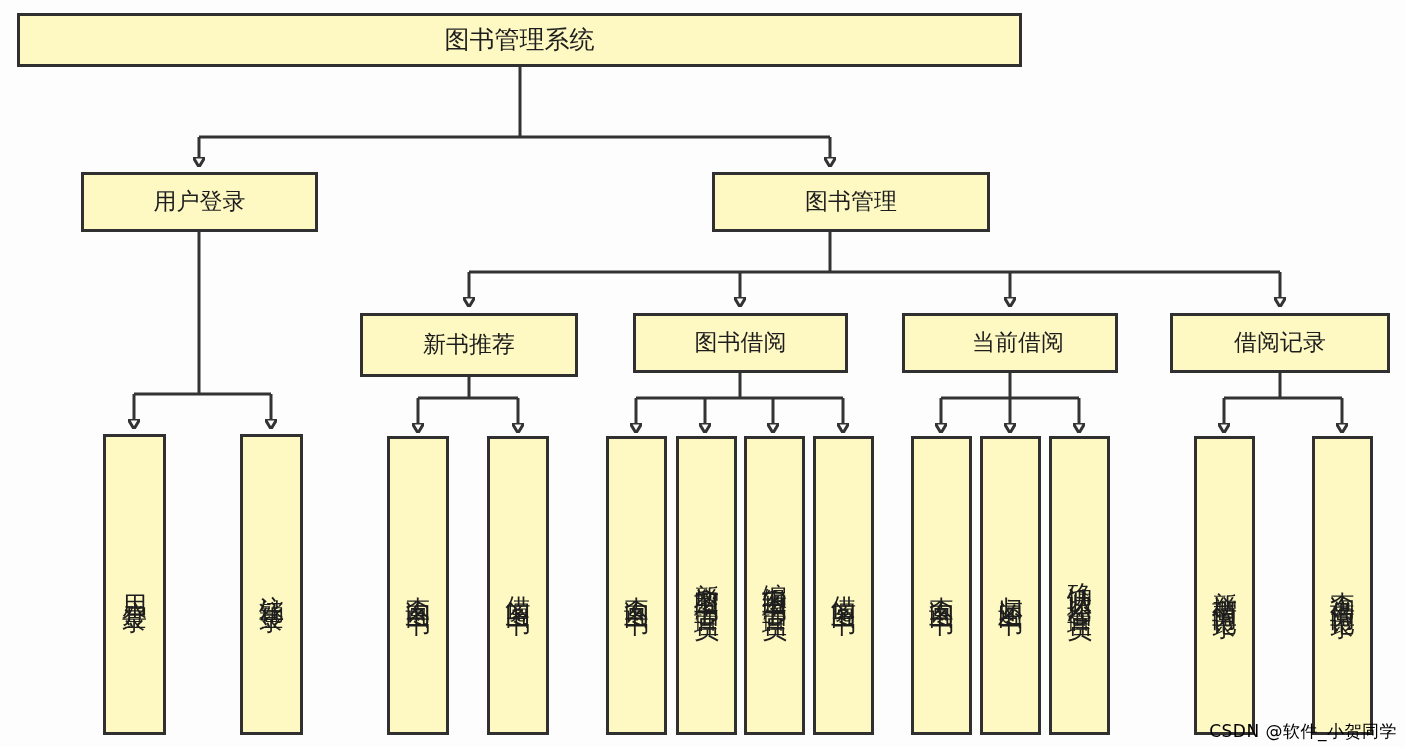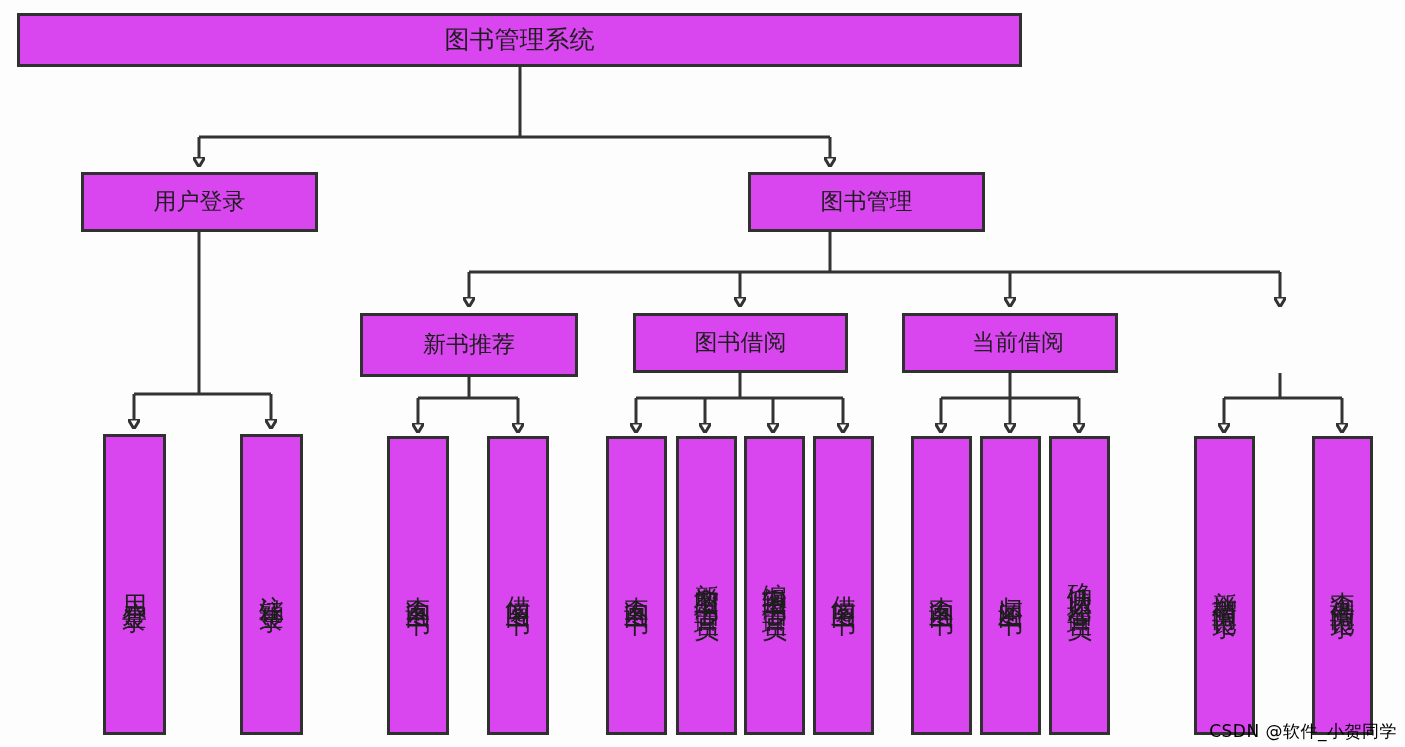--- a/index.html
+++ b/index.html
@@ -30,21 +30,21 @@
   #wires path,
   #wires line {
     stroke: #333333;
     stroke-width: 3;
     fill: none;
   }
   
   .node {
     position: absolute;
     box-sizing: border-box;
-    background: #d946ef;
+    background: #fef9c3;
     border: 3px solid #303030;
     display: flex;
     align-items: center;
     justify-content: center;
     color: #1d1d1d;
   }
   .node .label {
     text-align: center;
     line-height: 1.18;
     white-space: nowrap;
@@ -145,36 +145,39 @@
   </svg>
 
   <div class="node root" style="left:17px; top:13px; width:1005px; height:54px;">
     <span class="label">图书管理系统</span>
   </div>
 
   <div class="node branch" style="left:81px; top:172px; width:237px; height:60px;">
     <span class="label">用户登录</span>
   </div>
 
-  <div class="node branch" style="left:712px; top:172px; width:237px; height:60px;margin-left:36px;">
+  <div class="node branch" style="left:712px; top:172px; width:278px; height:60px;">
     <span class="label">图书管理</span>
   </div>
 
   <div class="node branch" style="left:360px; top:313px; width:218px; height:64px;">
     <span class="label">新书推荐</span>
   </div>
 
   <div class="node branch" style="left:633px; top:313px; width:215px; height:60px;font-family:Liberation Serif, serif;">
     <span class="label">图书借阅</span>
   </div>
 
   <div class="node branch" style="left:902px; top:313px; width:216px; height:60px;padding-left:16px;">
     <span class="label">当前借阅</span>
   </div>
 
+  <div class="node branch" style="left:1170px; top:313px; width:220px; height:60px;">
+    <span class="label">借阅记录</span>
+  </div>
 
   <div class="node leaf" style="left:103px; top:434px; width:63px; height:301px;">
     <div class="leaf-inner">
       <span class="label">用户登录</span>
     </div>
   </div>
 
   <div class="node leaf" style="left:240px; top:434px; width:63px; height:301px;">
     <div class="leaf-inner">
       <span class="label">注销登录</span>

